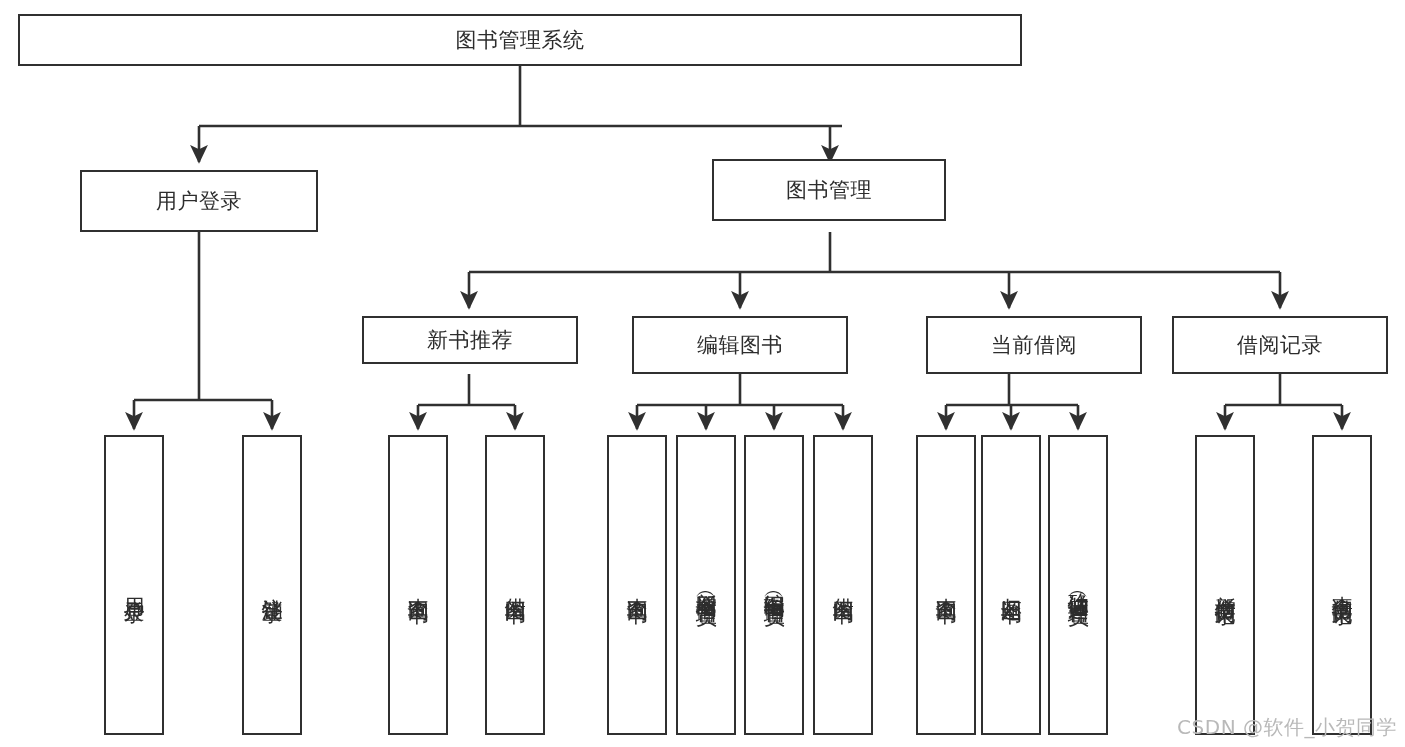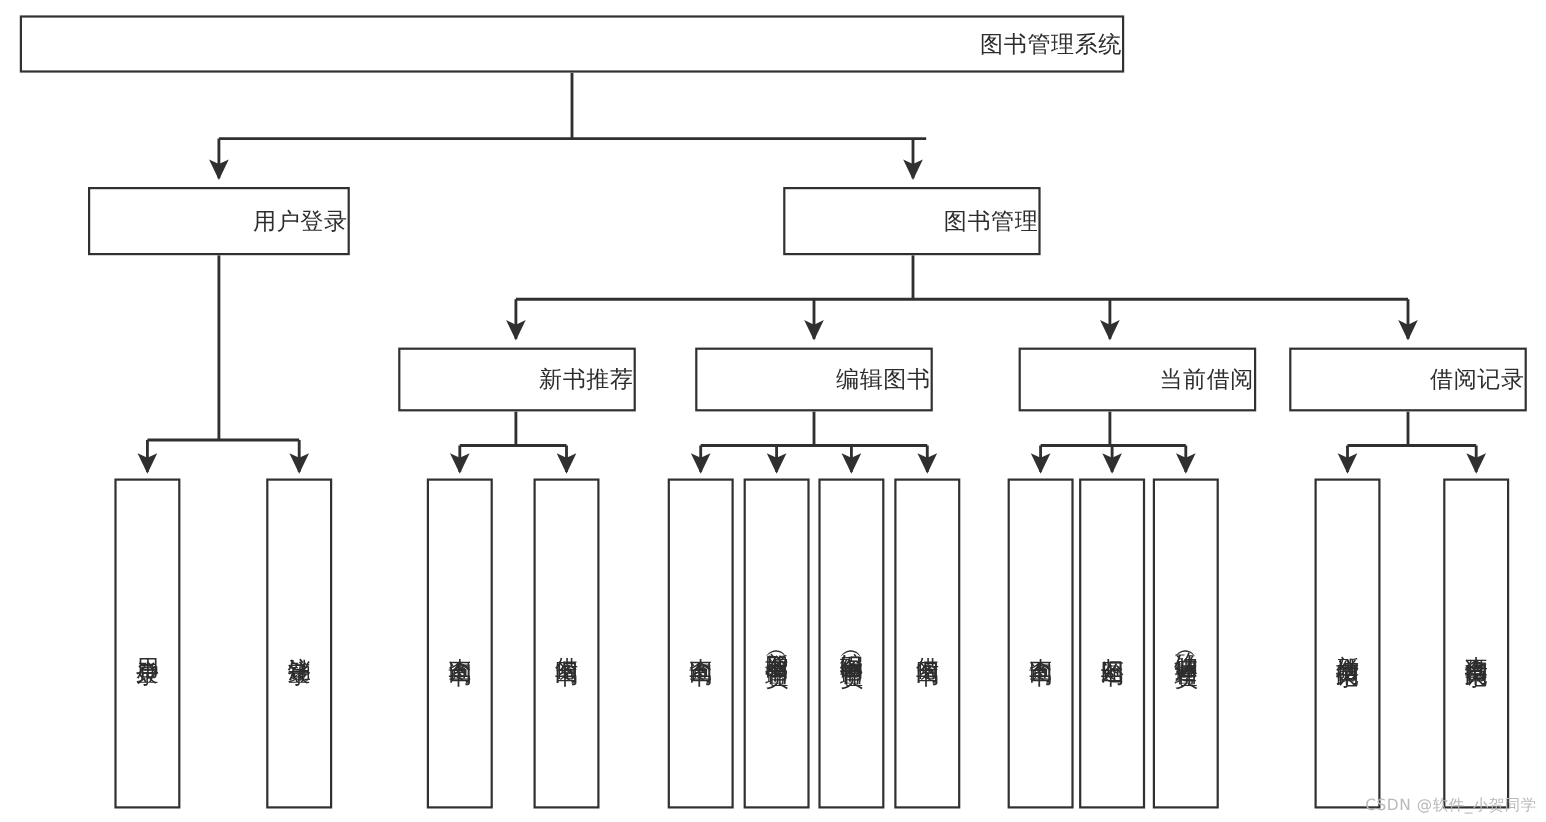--- a/index.html
+++ b/index.html
@@ -23,21 +23,21 @@
     height: 747px;
     pointer-events: none;
   }
   .node {
     position: absolute;
     box-sizing: border-box;
     border: 2.5px solid #303030;
     background: #ffffff;
     display: flex;
     align-items: center;
-    justify-content: flex-end;
+    justify-content: center;
     color: #2d2d2d;
   }
   .node .label {
     display: block;
     text-align: center;
     line-height: 1.18;
     letter-spacing: 0.5px;
   }
   
   .node.horiz .label {
@@ -56,21 +56,21 @@
     font-size: 21px;
     line-height: 1.25;
     letter-spacing: 2px;
     max-height: 100%;
     text-align: center;
   }
   .watermark {
     position: absolute;
     right: 8px;
     bottom: 6px;
-    font-size: 14px;
+    font-size: 20px;
     color: #b9b9b9;
     letter-spacing: 0.5px;
     white-space: nowrap;
     user-select: none;
     margin-top: 28px;
   }
 </style>
 </head>
 <body>
 
@@ -126,25 +126,25 @@
     </g>
   </svg>
 
   <div class="node horiz" style="left:18px; top:14px; width:1004px; height:52px;">
     <span class="label">图书管理系统</span>
   </div>
 
   <div class="node horiz" style="left:80px; top:170px; width:238px; height:62px;">
     <span class="label">用户登录</span>
   </div>
-  <div class="node horiz" style="left:712px; top:170px; width:234px; height:62px;">
+  <div class="node horiz" style="left:712px; top:159px; width:234px; height:62px;">
     <span class="label">图书管理</span>
   </div>
 
-  <div class="node horiz" style="left:362px; top:316px; width:216px; height:58px;">
+  <div class="node horiz" style="left:362px; top:316px; width:216px; height:48px;">
     <span class="label">新书推荐</span>
   </div>
   <div class="node horiz" style="left:632px; top:316px; width:216px; height:58px;">
     <span class="label">编辑图书</span>
   </div>
   <div class="node horiz" style="left:902px; top:316px; width:216px; height:58px;margin-left:24px;">
     <span class="label">当前借阅</span>
   </div>
   <div class="node horiz" style="left:1172px; top:316px; width:216px; height:58px;">
     <span class="label">借阅记录</span>

